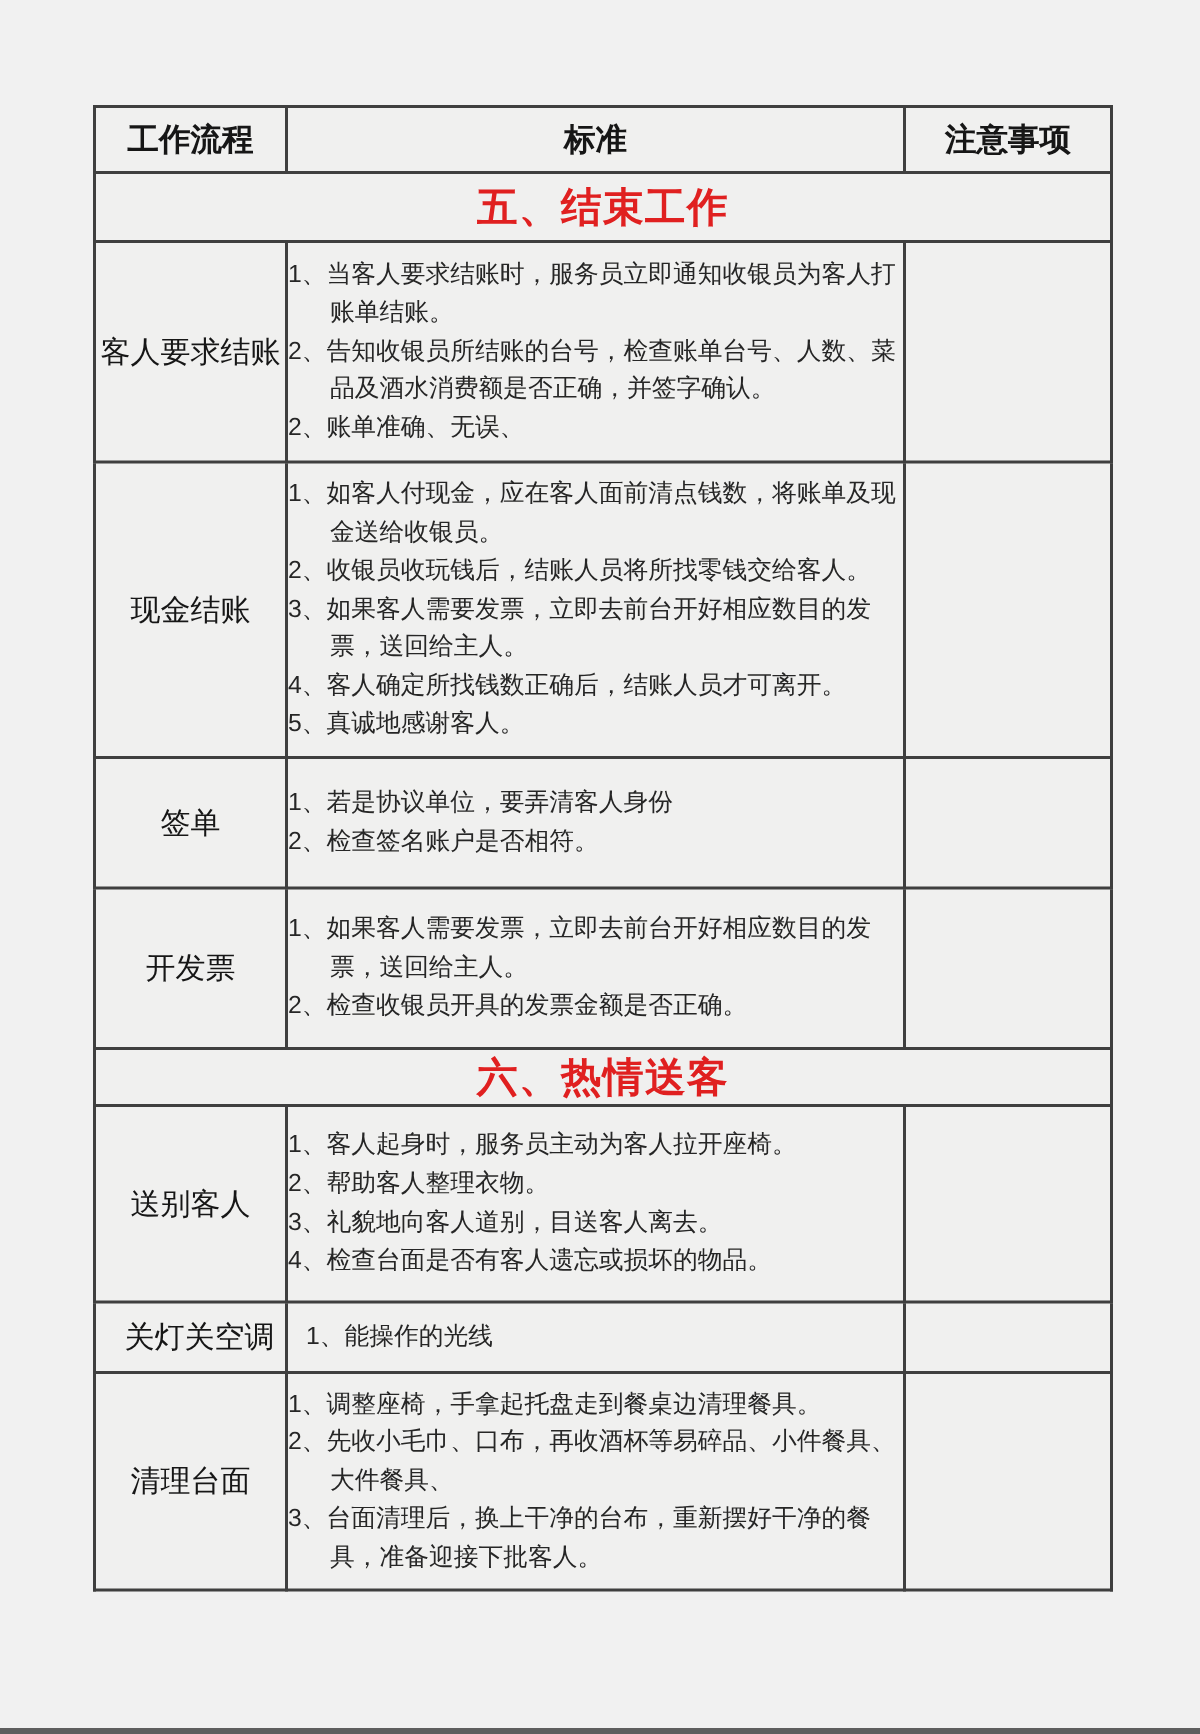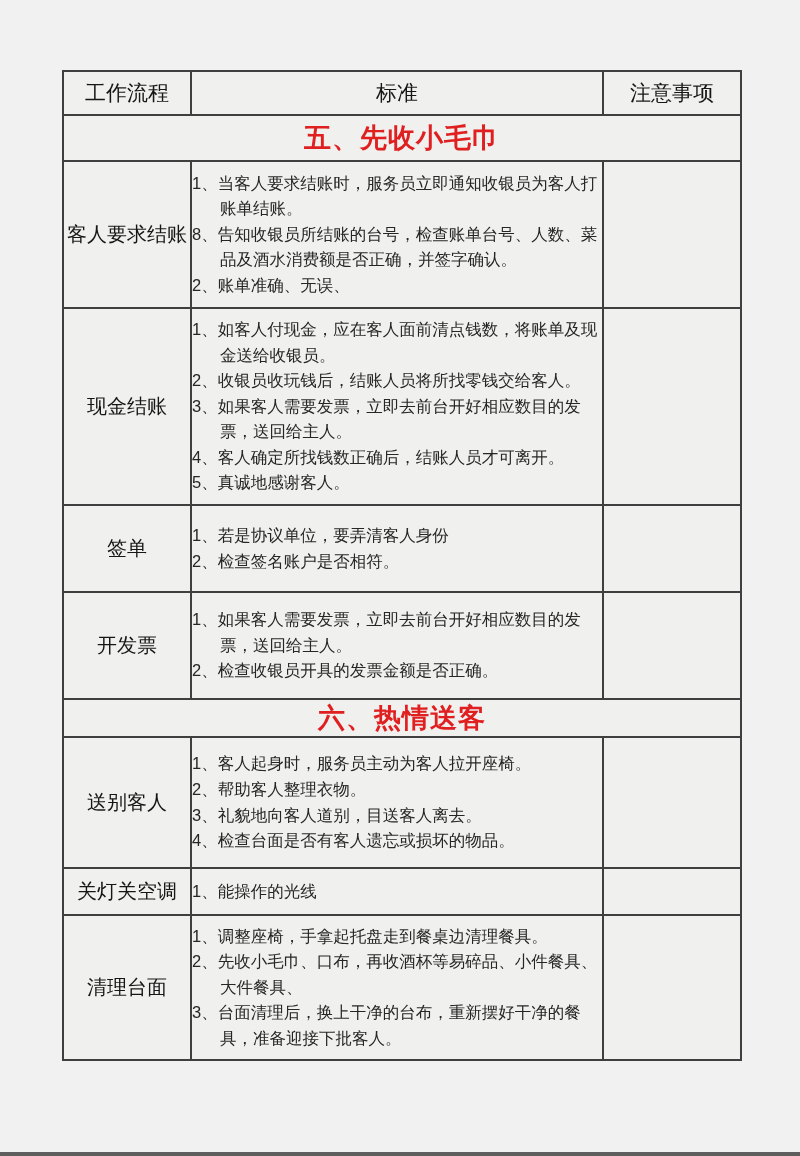--- a/index.html
+++ b/index.html
@@ -19,21 +19,21 @@
     background:#f0f0ef;
   }
   table.proc td, table.proc th{
     border:2px solid #3f3f3f;
     padding:0;
     vertical-align:middle;
   }
   th.hdr{
     height:42px;
     font-size:21px;
-    font-weight:normal;
+    font-weight:bold;
     color:#161616;
     text-align:center;
   }
   td.section{
     height:40px;
     text-align:center;
     font-size:27px;
     font-weight:bold;
     color:#e02020;
     letter-spacing:1px;
@@ -56,21 +56,21 @@
   td.std p{
     margin:0;
     padding-left:28px;
     text-indent:-28px;
   }
   tr.rh145 td{height:145px;}
   tr.rh195 td{height:195px;}
   tr.rh85  td{height:85px;}
   tr.rh105 td{height:105px;border-radius:11px;}
   tr.rh129 td{height:129px;}
-  tr.rh45  td{height:45px;}
+  tr.rh45  td{height:45px;padding-left:12px;}
   tr.rh143 td{height:143px;margin-left:11px;}
   .bottom-bar{
     position:absolute;left:0;bottom:0;
     width:800px;height:4px;
     background:#5e5e5e;
   }
 </style>
 </head>
 <body>
 
@@ -84,28 +84,28 @@
     </colgroup>
 
     <tbody>
         <tr>
       <th class="hdr">工作流程</th>
       <th class="hdr">标准</th>
       <th class="hdr">注意事项</th>
     </tr>
 
     <tr>
-      <td class="section s1" colspan="3">五、先收小毛巾</td>
+      <td class="section s1" colspan="3">五、结束工作</td>
     </tr>
 
     <tr class="rh145">
       <td class="procname">客人要求结账</td>
       <td class="std">
         <p>1、当客人要求结账时，服务员立即通知收银员为客人打账单结账。</p>
-        <p>8、告知收银员所结账的台号，检查账单台号、人数、菜品及酒水消费额是否正确，并签字确认。</p>
+        <p>2、告知收银员所结账的台号，检查账单台号、人数、菜品及酒水消费额是否正确，并签字确认。</p>
         <p>2、账单准确、无误、</p>
       </td>
       <td class="note"></td>
     </tr>
 
     <tr class="rh195">
       <td class="procname">现金结账</td>
       <td class="std">
         <p>1、如客人付现金，应在客人面前清点钱数，将账单及现金送给收银员。</p>
         <p>2、收银员收玩钱后，结账人员将所找零钱交给客人。</p>

